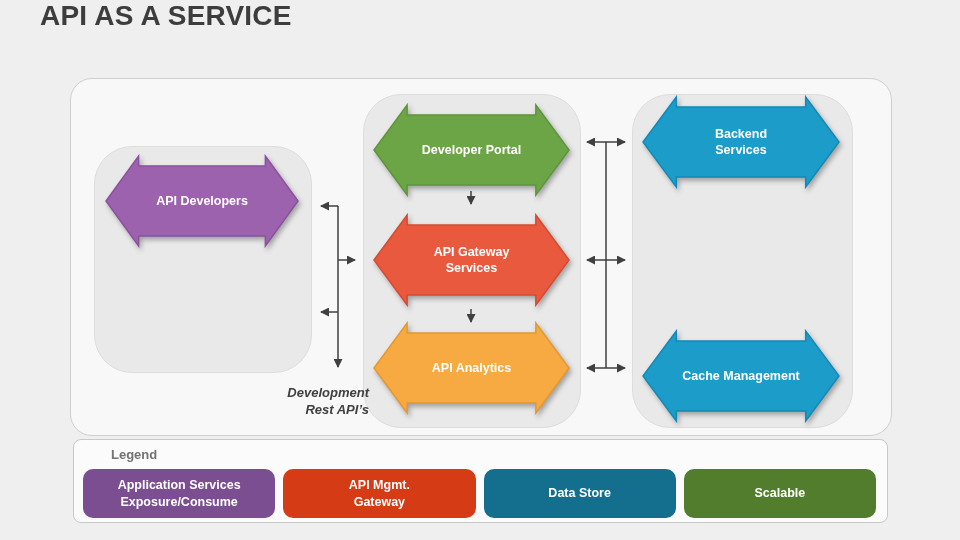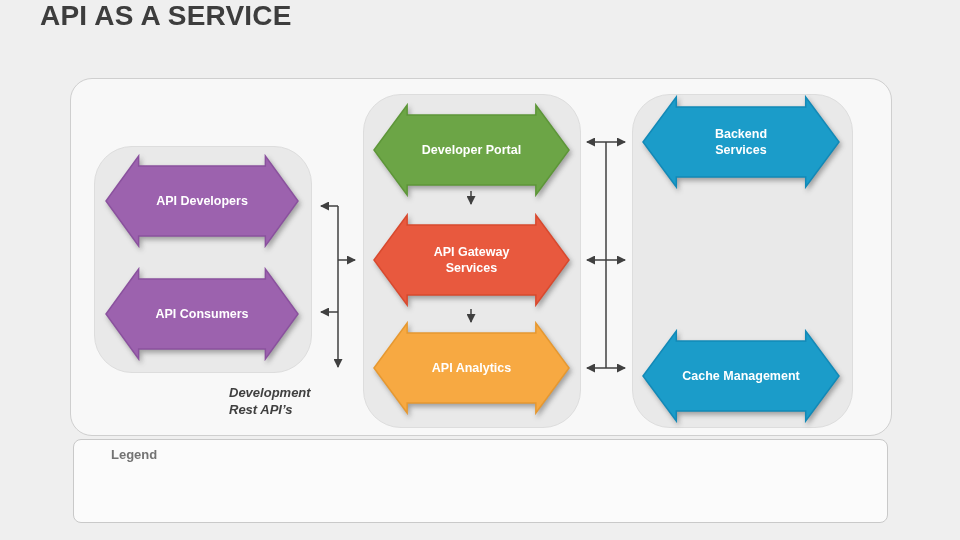--- a/index.html
+++ b/index.html
@@ -15,21 +15,21 @@
   .panel.middle{left:292px;top:15px;width:216px;height:332px;}
   .panel.right{left:561px;top:15px;width:219px;height:332px;}
   
   .arrow{position:absolute;height:90px;}
   .arrow svg{position:absolute;left:0;top:0;width:100%;height:100%;overflow:visible;
     filter:drop-shadow(2px 3px 2.5px rgba(50,50,50,.4));}
   .arrow .arrow-label{position:absolute;inset:0;display:flex;align-items:center;justify-content:center;
     text-align:center;color:#ffffff;font-weight:bold;font-size:12.5px;line-height:1.3;
     white-space:pre-line;padding:0 26px;}
   .connectors{position:absolute;left:0;top:0;pointer-events:none;}
-  .annotation{position:absolute;left:158px;top:306px;width:140px;text-align:left;
+  .annotation{position:absolute;left:158px;top:306px;width:140px;text-align:right;
     font-style:italic;font-weight:bold;font-size:13px;line-height:1.3;color:#404040;white-space:pre-line;}
   
   .legend{position:absolute;left:73px;top:439px;width:815px;height:84px;background:#fbfbfb;
     border:1px solid #c9c9c9;border-radius:8px;box-sizing:border-box;}
   .legend-title{position:absolute;left:37px;top:7px;font-size:13px;font-weight:bold;color:#737373;}
   .chips{position:absolute;left:9px;right:11px;top:29px;display:flex;gap:8px;}
   .chip{flex:1;height:49px;border-radius:10px;display:flex;align-items:center;justify-content:center;
     text-align:center;color:#ffffff;font-weight:bold;font-size:12.5px;line-height:1.35;white-space:pre-line;}
 </style>
 </head>
@@ -41,26 +41,20 @@
   <div class="canvas">
     <div class="panel left"></div>
     <div class="panel middle"></div>
     <div class="panel right"></div>
 
     <div class="arrow" style="left:35px;top:77px;width:192px;">
       <svg viewBox="0 0 200 90" preserveAspectRatio="none">
         <polygon points="0,45 34,0 34,10 166,10 166,0 200,45 166,90 166,80 34,80 34,90" stroke-width="1.5" fill="#9c62ae" stroke="#8a519e"></polygon>
       </svg>
       <div class="arrow-label">API Developers</div>
-    </div>
-    <div class="arrow" style="left:35px;top:190px;width:192px;">
-      <svg viewBox="0 0 200 90" preserveAspectRatio="none">
-        <polygon points="0,45 34,0 34,10 166,10 166,0 200,45 166,90 166,80 34,80 34,90" stroke-width="1.5" fill="#9c62ae" stroke="#8a519e"></polygon>
-      </svg>
-      <div class="arrow-label">API Consumers</div>
     </div>
 
     <div class="arrow" style="left:303px;top:26px;width:195px;">
       <svg viewBox="0 0 200 90" preserveAspectRatio="none">
         <polygon points="0,45 34,0 34,10 166,10 166,0 200,45 166,90 166,80 34,80 34,90" stroke-width="1.5" fill="#6ca546" stroke="#5d9638"></polygon>
       </svg>
       <div class="arrow-label">Developer Portal</div>
     </div>
     <div class="arrow" style="left:303px;top:136px;width:195px;">
       <svg viewBox="0 0 200 90" preserveAspectRatio="none">
@@ -112,14 +106,22 @@
         <line x1="400" y1="230" x2="400" y2="243" marker-end="url(#ah)"></line>
       </g>
     </svg>
 
     <div class="annotation">Development
 Rest API’s</div>
   </div>
 
   <div class="legend">
     <div class="legend-title">Legend</div>
+    <div class="chips">
+      <div class="chip" style="background: rgb(123, 78, 145);">Application Services
+Exposure/Consume</div>
+      <div class="chip" style="background: rgb(213, 60, 22);">API Mgmt.
+Gateway</div>
+      <div class="chip" style="background: rgb(20, 111, 143);">Data Store</div>
+      <div class="chip" style="background: rgb(82, 125, 44);">Scalable</div>
+    </div>
   </div>
 </div>
 
 </body></html>

